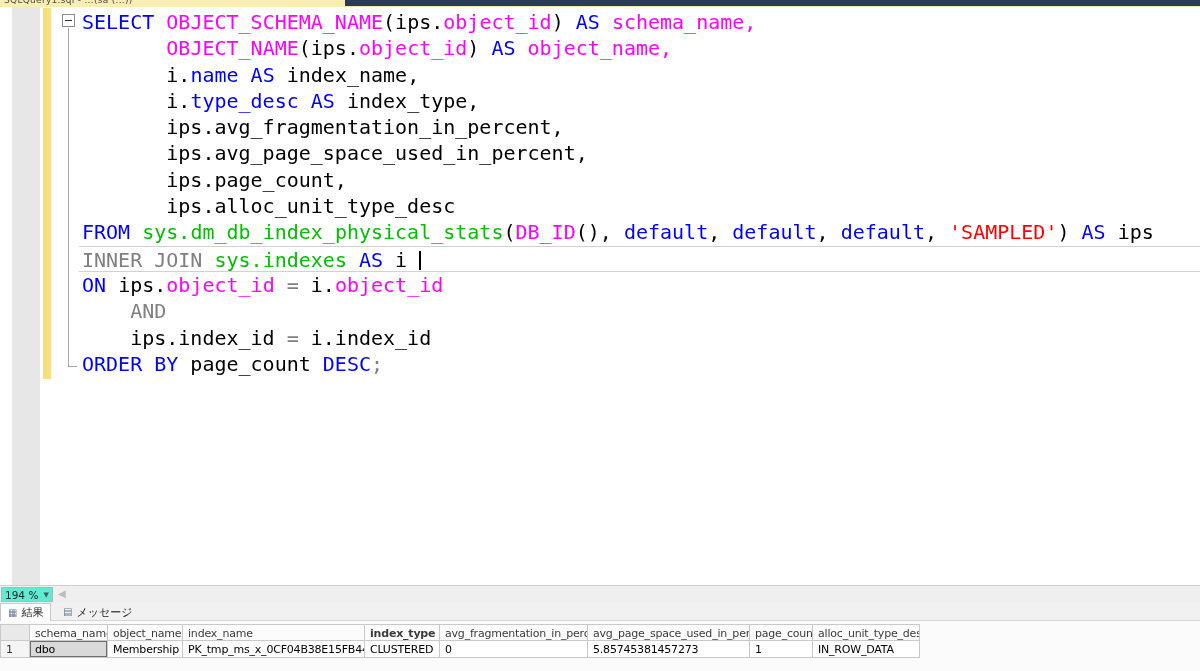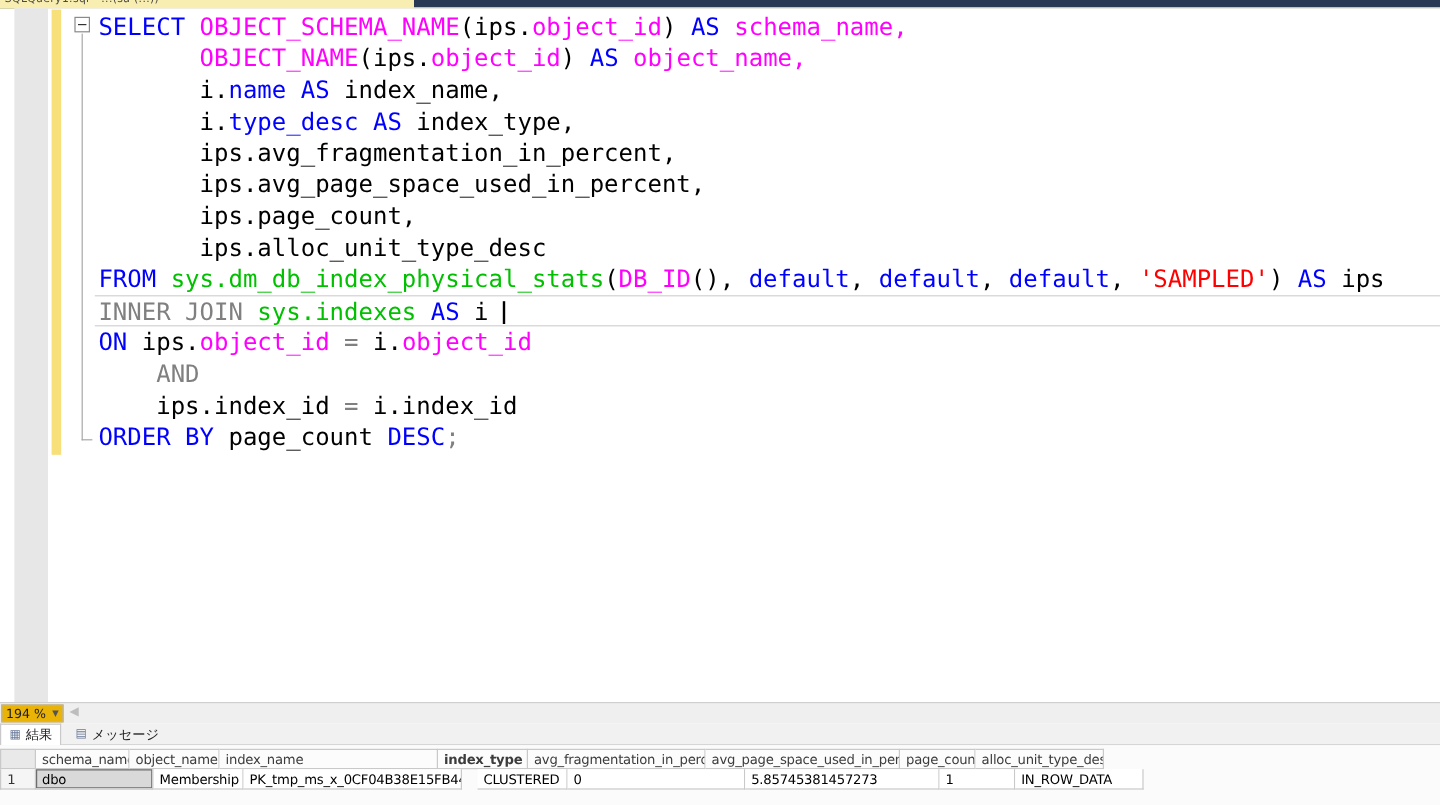--- a/index.html
+++ b/index.html
@@ -35,21 +35,21 @@
   .code-line.current {
     box-sizing:border-box; border-top:1px solid #d2d2d2; border-bottom:1px solid #d2d2d2;
     background:#ffffff; margin-left:-3px; padding-left:3px;
   }
   .cursor { display:inline-block; width:2px; height:19px; background:#000; vertical-align:-3px; }
 
   
   .statusrow { position:absolute; top:585px; left:0; width:1200px; height:18px;
     background:#efefef; border-top:1px solid #cfcfcf; box-sizing:border-box; }
   .zoombox {
-    position:absolute; left:1px; top:1px; width:52px; height:15px; background:#eab308;
+    position:absolute; left:1px; top:1px; width:52px; height:15px; background:#5eead4;
     border:1px solid #b5b5b5; box-sizing:border-box;
     display:flex; align-items:center; justify-content:space-between; padding:0 3px;
     font-size:10.5px; color:#222;
   }
   .zoombox .dd-arrow { font-size:7px; color:#555; }
   .scroll-left-btn { position:absolute; left:58px; top:2px; font-size:10px; color:#bdbdbd; }
 
   
   .results-tabs { position:absolute; top:603px; left:0; width:1200px; height:18px;
     background:#f1f1f1; border-bottom:1px solid #d6d6d6; box-sizing:border-box; }
@@ -119,24 +119,24 @@
           <div class="g-cell" style="width: 75px;">object_name</div>
           <div class="g-cell" style="width: 182px;">index_name</div>
           <div class="g-cell" style="width: 75px; font-weight: bold;">index_type</div>
           <div class="g-cell" style="width: 148px;">avg_fragmentation_in_percent</div>
           <div class="g-cell" style="width: 162px;">avg_page_space_used_in_percent</div>
           <div class="g-cell" style="width: 63px;">page_count</div>
           <div class="g-cell" style="width: 107px;">alloc_unit_type_desc</div>
         </div>
         <div class="g-row">
           <div class="g-cell g-rowhead" style="width: 30px;">1</div>
-          <div class="g-cell selected" style="width: 98px;">dbo</div>
+          <div class="g-cell selected" style="width: 78px;">dbo</div>
           <div class="g-cell" style="width: 75px;">Membership</div>
           <div class="g-cell" style="width: 182px;">PK_tmp_ms_x_0CF04B38E15FB44C</div>
-          <div class="g-cell" style="width: 75px; margin-left: 13px;">CLUSTERED</div>
+          <div class="g-cell" style="width: 75px;">CLUSTERED</div>
           <div class="g-cell" style="width: 148px;">0</div>
           <div class="g-cell" style="width: 162px;">5.85745381457273</div>
           <div class="g-cell" style="width: 63px;">1</div>
           <div class="g-cell" style="width: 107px;">IN_ROW_DATA</div>
         </div>
       </div>
   </div>
 
 </div>
 

